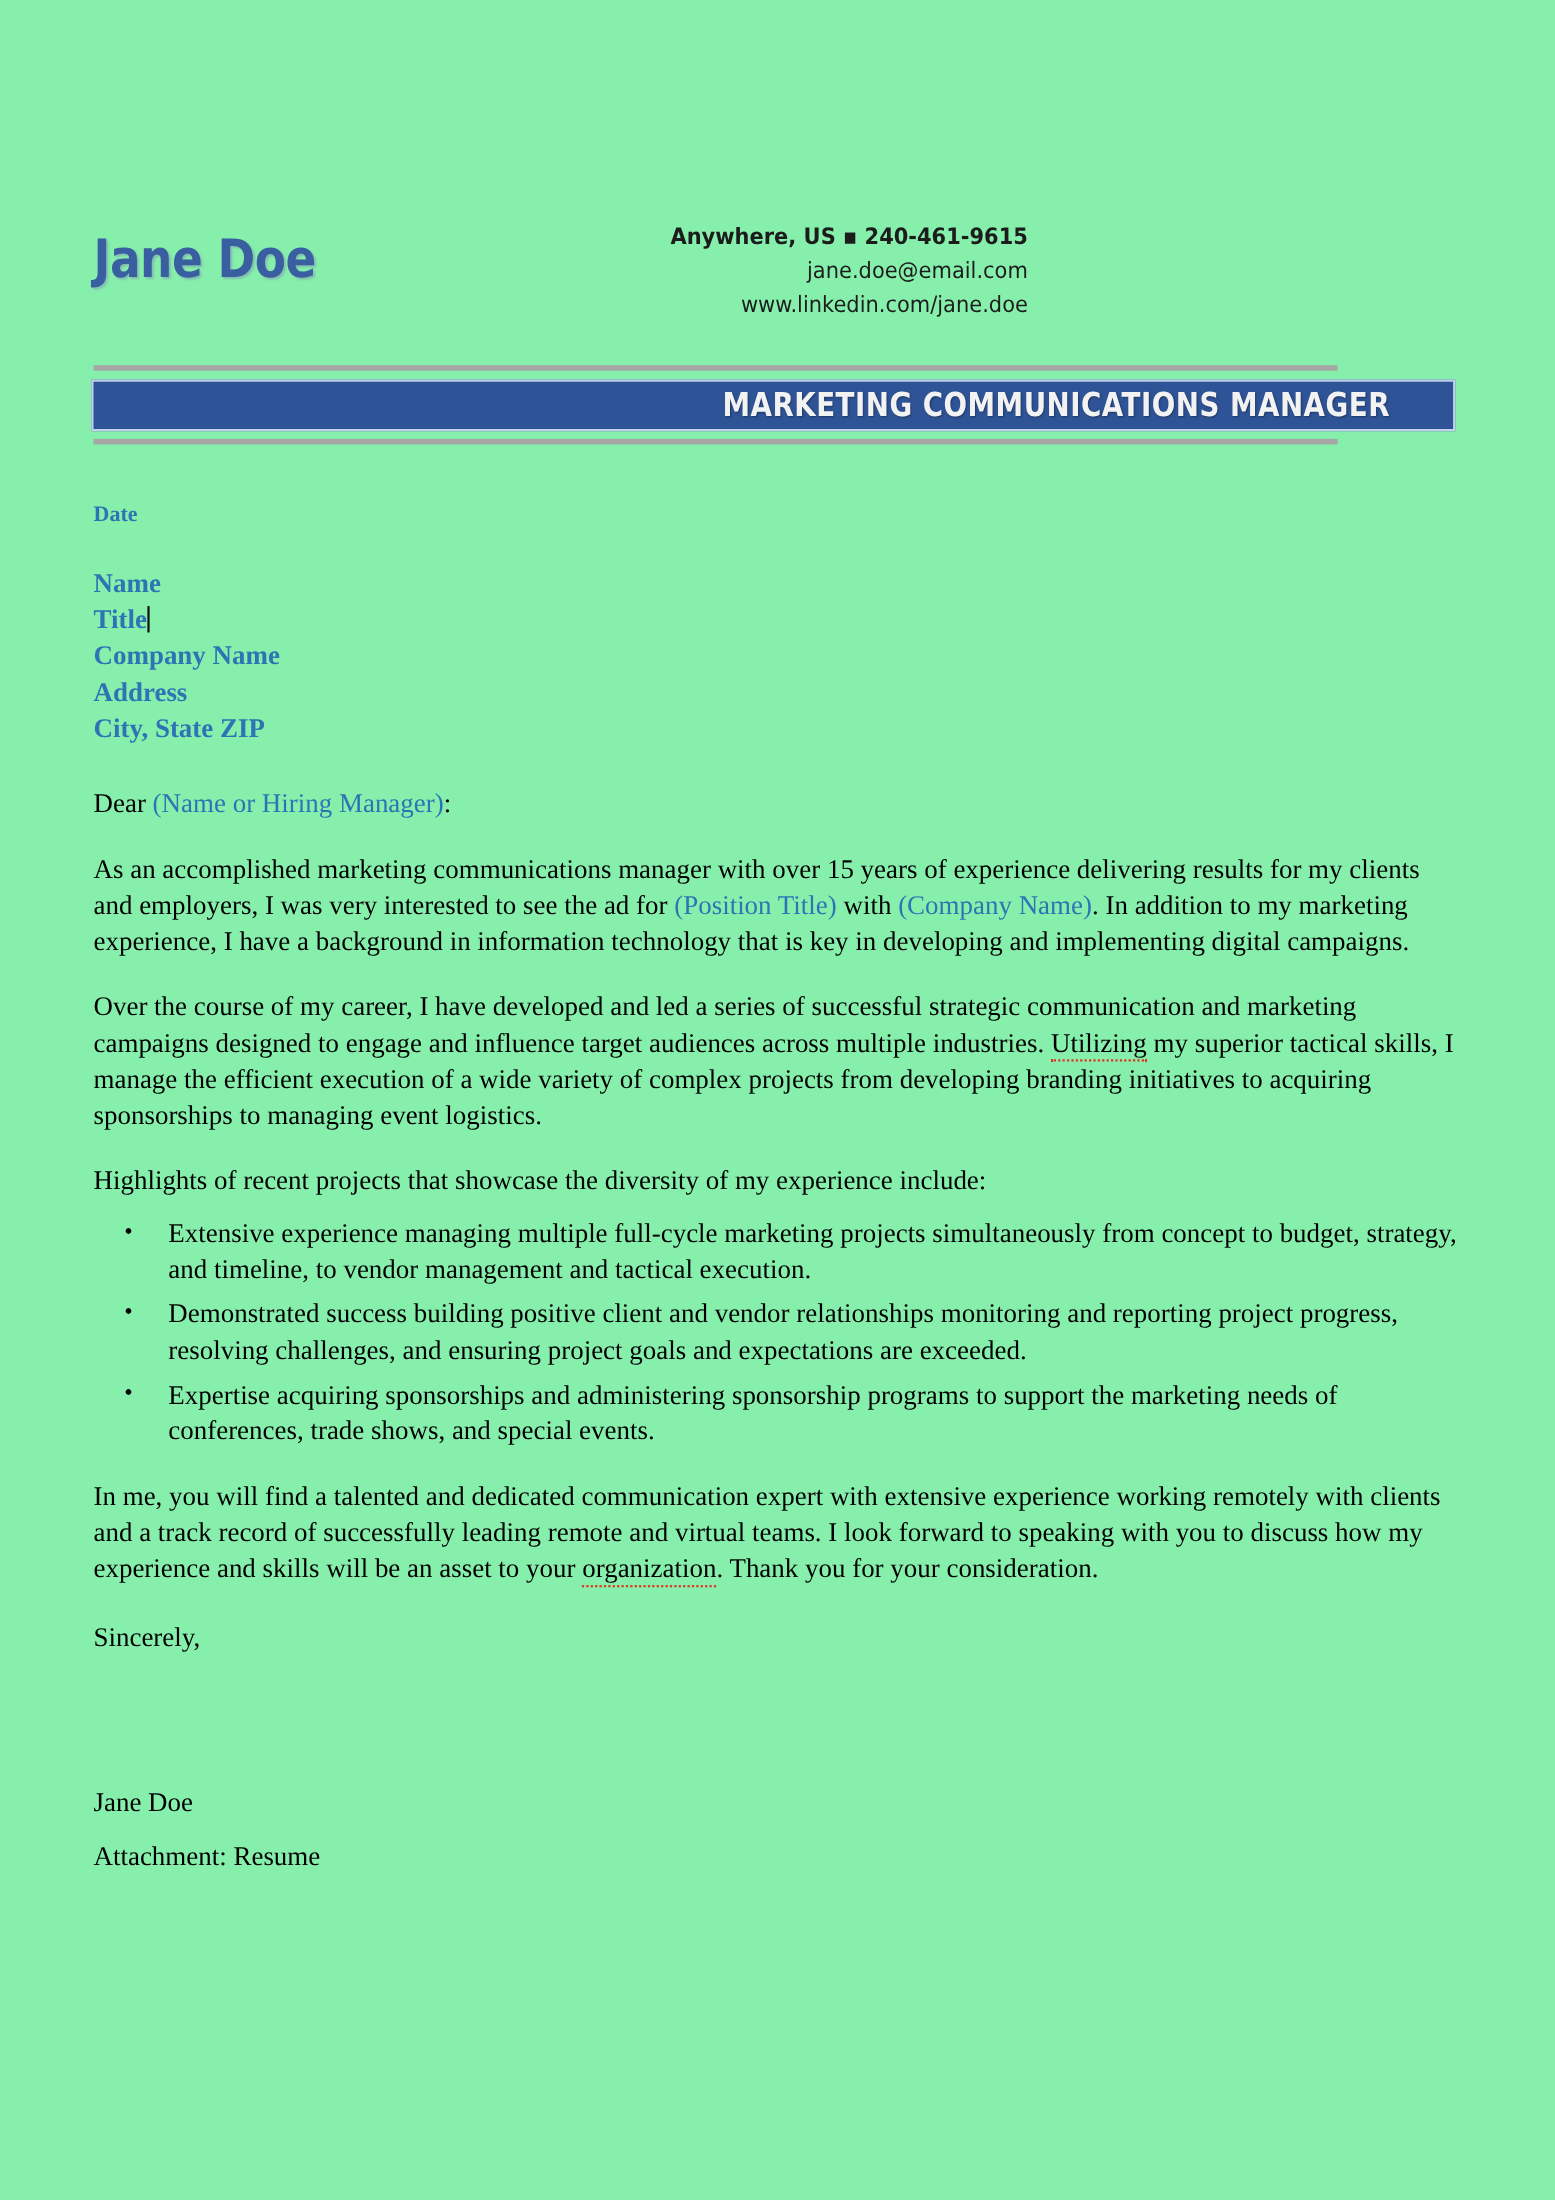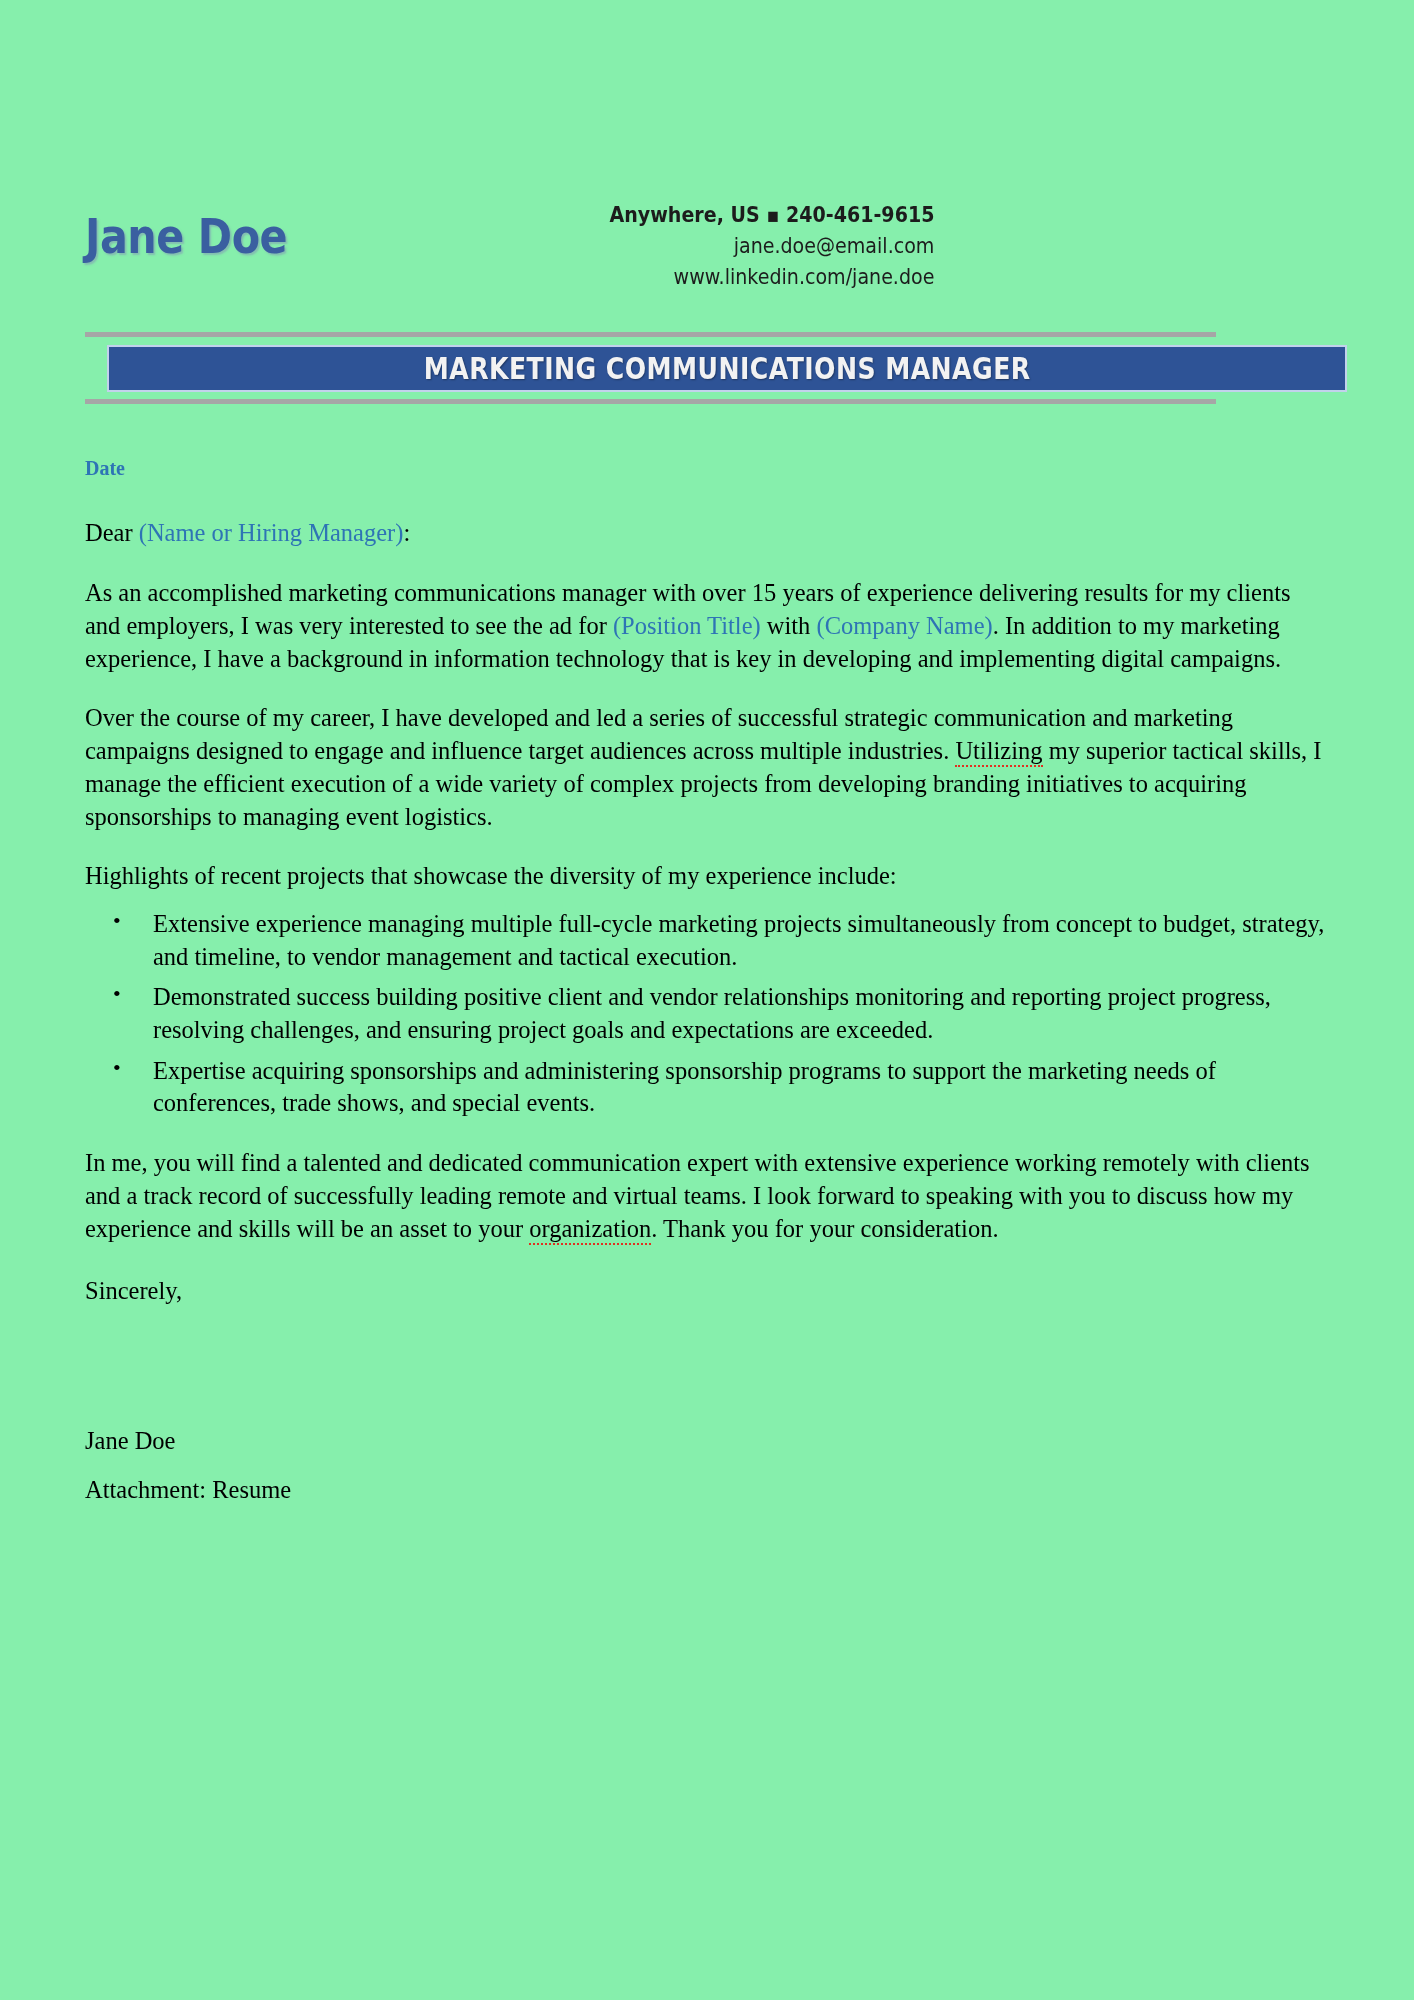--- a/index.html
+++ b/index.html
@@ -81,22 +81,21 @@
     position: absolute;
     left: 83px;
     top: 345px;
     width: 1240px;
     height: 47px;
     background: #2E5396;
     border: 2px solid #c2d2ec;
     box-sizing: border-box;
     display: flex;
     align-items: center;
-    justify-content: center;
-    margin-left: 24px;
+    justify-content: flex-end;
   }
   .banner-title {
     font-family: "DejaVu Sans", sans-serif;
     font-weight: 700;
     font-size: 30px;
     color: #f2f2f2;
     letter-spacing: 0.5px;
     transform: scaleX(0.84);
     text-shadow: 1px 1px 2px rgba(0,0,0,0.35);
     white-space: nowrap;
@@ -188,20 +187,27 @@
   <div class="rule-top"></div>
   <div class="banner">
     <span class="banner-title">MARKETING COMMUNICATIONS MANAGER</span>
   </div>
   <div class="rule-bottom"></div>
 
   <div class="body-wrap">
 
     <div class="addr-date">Date</div>
 
+    <div class="addr-block">
+      <div>Name</div>
+      <div><span>Title</span><span class="caret"></span></div>
+      <div>Company Name</div>
+      <div>Address</div>
+      <div>City, State ZIP</div>
+    </div>
 
     <div class="salutation"><span>Dear </span><span class="blue">(Name or Hiring Manager)</span><span>:</span></div>
 
     <p class="para"><span>As an accomplished marketing communications manager with over 15 years of experience delivering results for my clients and employers, I was very interested to see the ad for </span><span class="blue">(Position Title)</span><span> with </span><span class="blue">(Company Name)</span><span>. In addition to my marketing experience, I have a background in information technology that is key in developing and implementing digital campaigns.</span></p>
 
     <p class="para"><span>Over the course of my career, I have developed and led a series of successful strategic communication and marketing campaigns designed to engage and influence target audiences across multiple industries. </span><span class="spell">Utilizing</span><span> my superior tactical skills, I manage the efficient execution of a wide variety of complex projects from developing branding initiatives to acquiring sponsorships to managing event logistics.</span></p>
 
     <p class="para">Highlights of recent projects that showcase the diversity of my experience include:</p>
 
     <ul class="bullets">

